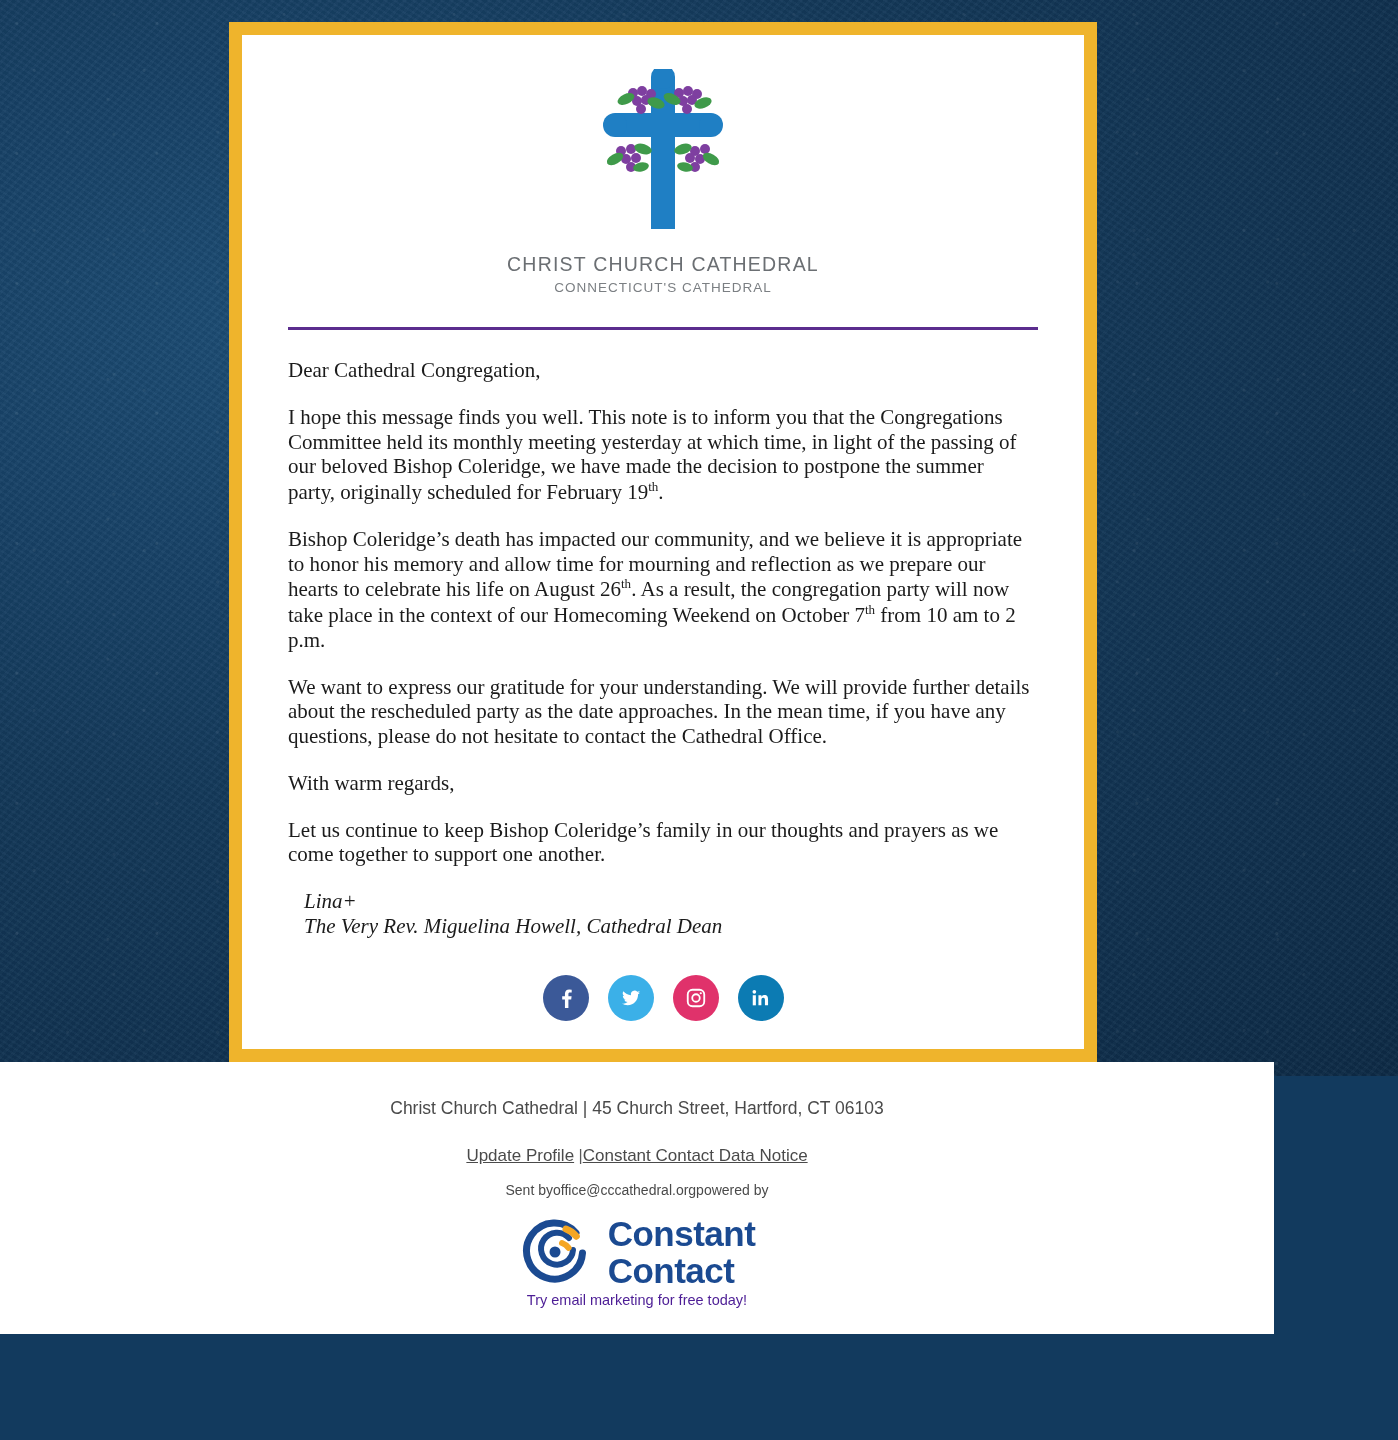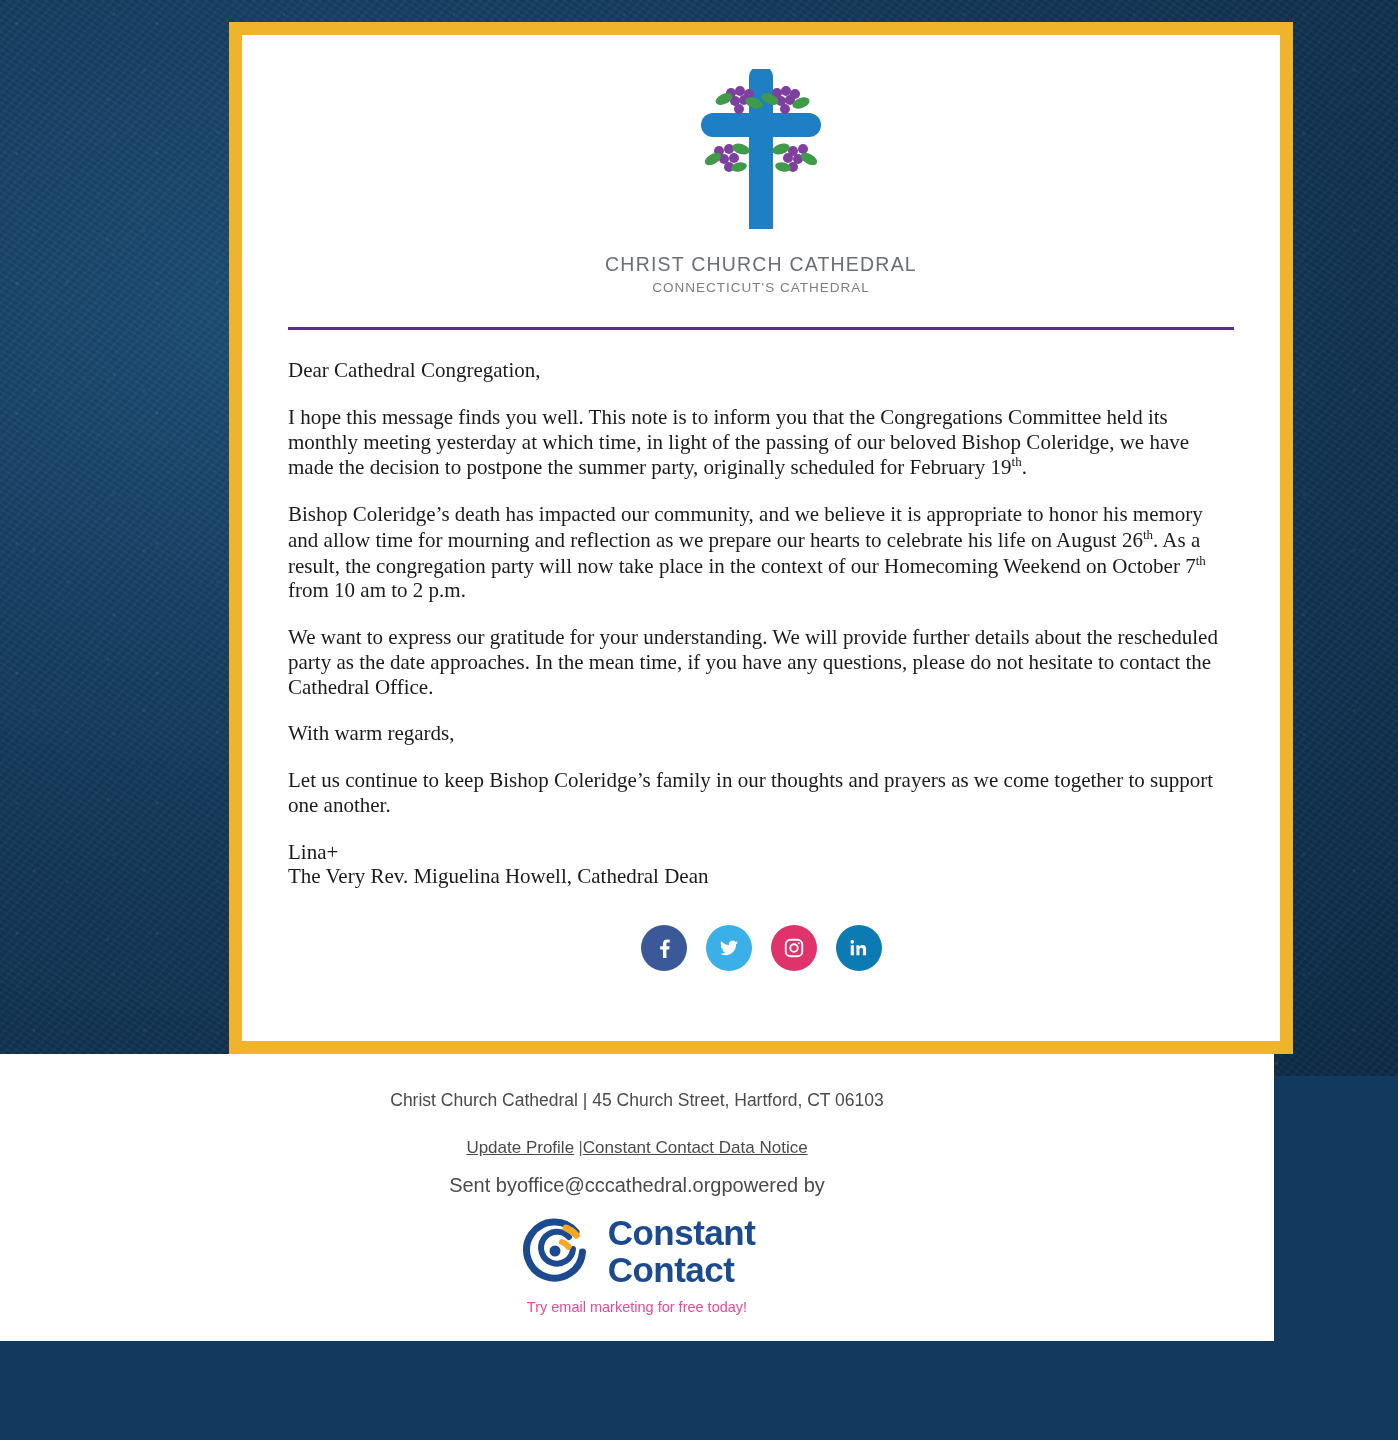--- a/index.html
+++ b/index.html
@@ -43,21 +43,21 @@
   
   .email-wrap {
     position: relative;
     width: 940px;
     margin: 0 auto;
     padding-top: 22px;
   }
   .email-card {
     background: #ffffff;
     border: 13px solid #efb42c;
-    width: 1064px;
+    width: 868px;
     min-height: 1032px;
     padding: 0 0 28px 0;
   }
 
   
   .logo-block {
     text-align: center;
     padding-top: 34px;
   }
   .logo-mark { display: block; margin: 0 auto; }
@@ -83,21 +83,21 @@
   
   .letter {
     padding: 28px 52px 0 46px;
     font-family: "Liberation Serif", serif;
     color: #1b1b1b;
     font-size: 21px;
     line-height: 1.18;
   }
   .letter p { margin: 0 0 22px 0; }
   .letter sup { font-size: 0.62em; vertical-align: super; }
-  .sig-line { margin: 0; }
+  .sig-line { margin: 16px; font-style: italic; }
 
   
   .socials {
     display: flex;
     justify-content: center;
     gap: 19px;
     margin-top: 36px;
   }
   .social {
     width: 46px; height: 46px;
@@ -130,42 +130,42 @@
     color: #4a4a4a;
     margin-bottom: 26px;
   }
   .footer a {
     color: #4a4a4a;
     text-decoration: underline;
     font-size: 17px;
   }
   .footer .line2 { margin-bottom: 14px; }
   .footer .line3 { margin-bottom: 14px; max-width: 430px; margin-left: auto; margin-right: auto; line-height:1.35;}
-  .footer .line4 { font-size: 20px; color: #4a4a4a; margin-bottom: 18px; }
+  .footer .line4 { font-size: 14px; color: #4a4a4a; margin-bottom: 18px; }
 
   .cc-logo {
     display: flex;
     align-items: center;
     justify-content: center;
     gap: 17px;
     margin-top: 8px;
   }
   .cc-text { text-align: left; line-height: 1; }
   .cc-text .l1, .cc-text .l2 {
     font-size: 35px;
     font-weight: bold;
     color: #1b4a91;
     letter-spacing: -0.5px;
     display: block;
   }
   .cc-text .l2 { margin-top: 2px; }
   .cc-tag {
-    margin-top: 12px;
+    margin-top: 4px;
     font-size: 14.5px;
-    color: #ec4899;
+    color: #4c1d95;
   }
 </style>
 </head>
 <body>
 
 <div class="backdrop"></div>
 
 <div class="email-wrap">
   <div class="email-card">
 

